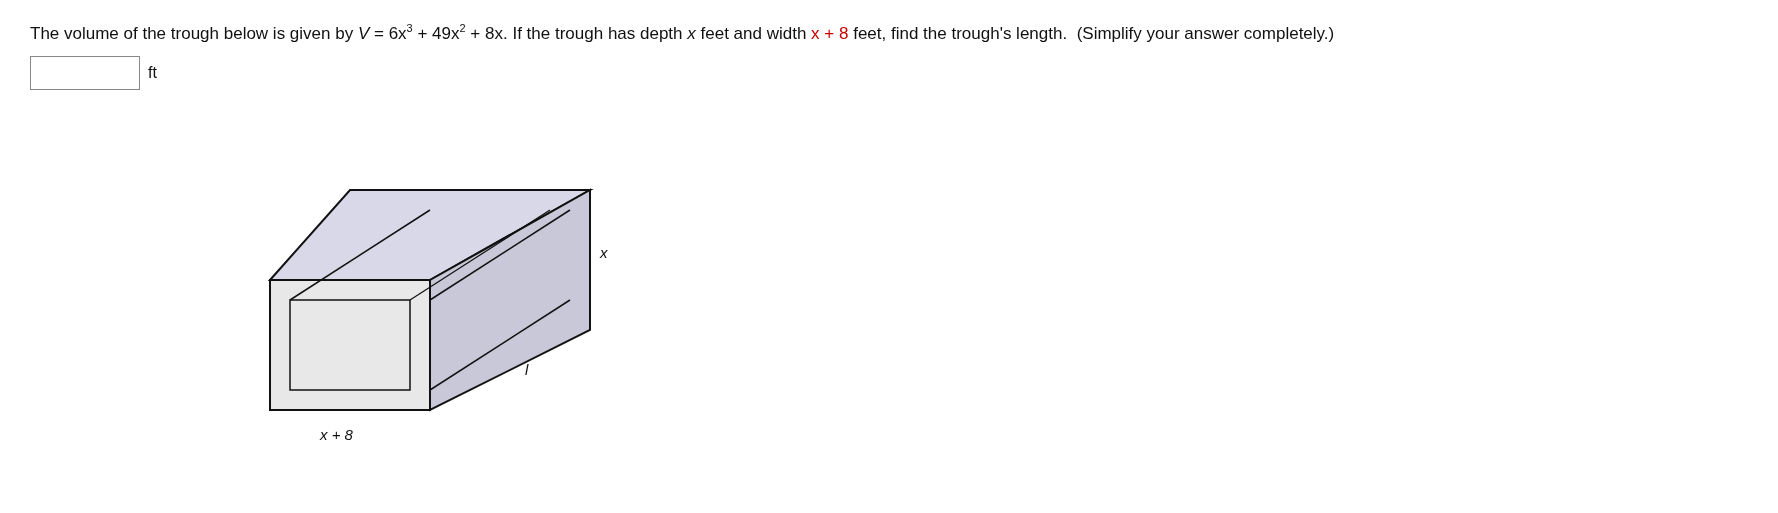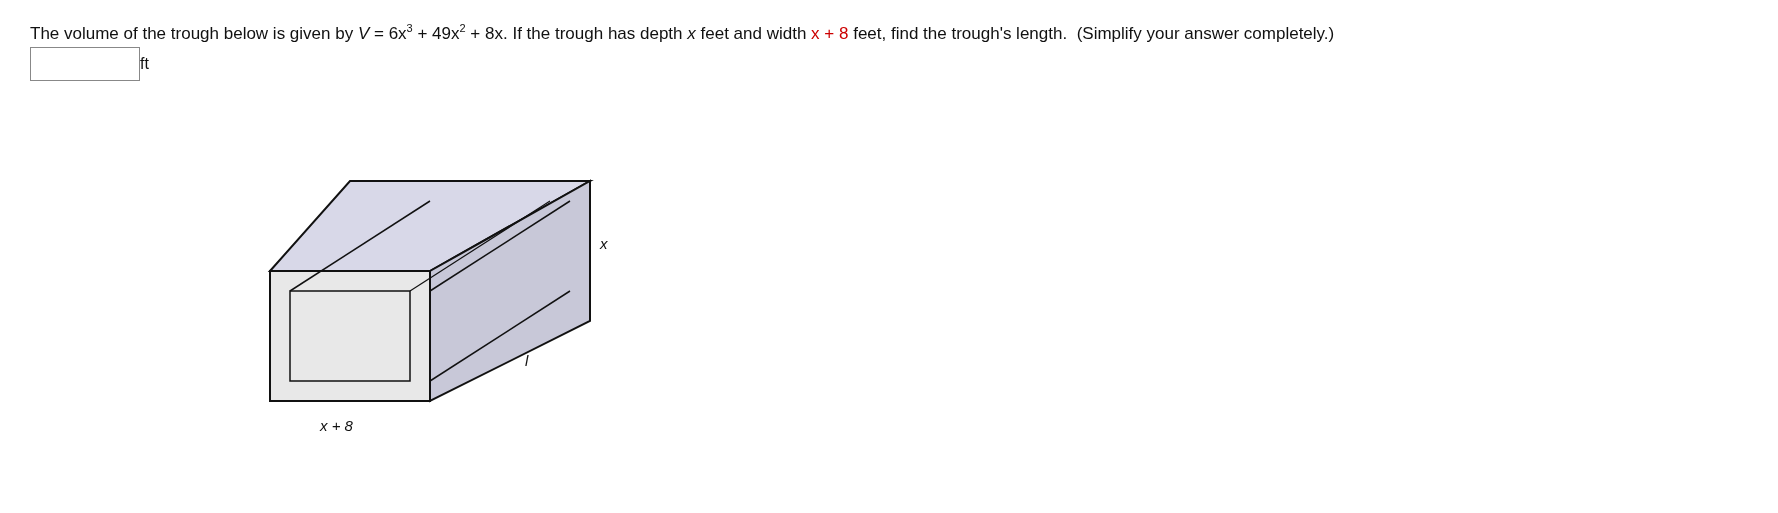--- a/index.html
+++ b/index.html
@@ -9,36 +9,37 @@
       font-size: 16px;
       color: #111;
       width: 1778px;
       min-height: 513px;
       padding: 20px 30px;
     }
     .problem-text {
       font-size: 17px;
       line-height: 1.6;
       max-width: 1400px;
-      margin-bottom: 0;
+      margin-bottom: 9px;
     }
     .highlight-red {
       color: #cc0000;
       font-weight: normal;
     }
     sup {
       font-size: 11px;
       vertical-align: super;
     }
     .italic {
       font-style: italic;
     }
     .answer-row {
       display: flex;
       align-items: center;
+      gap: 8px;
       margin-bottom: 20px;
     }
     .answer-input {
       width: 110px;
       height: 34px;
       border: 1.5px solid #888;
       background: #fff;
       font-size: 16px;
       padding: 2px 6px;
     }

